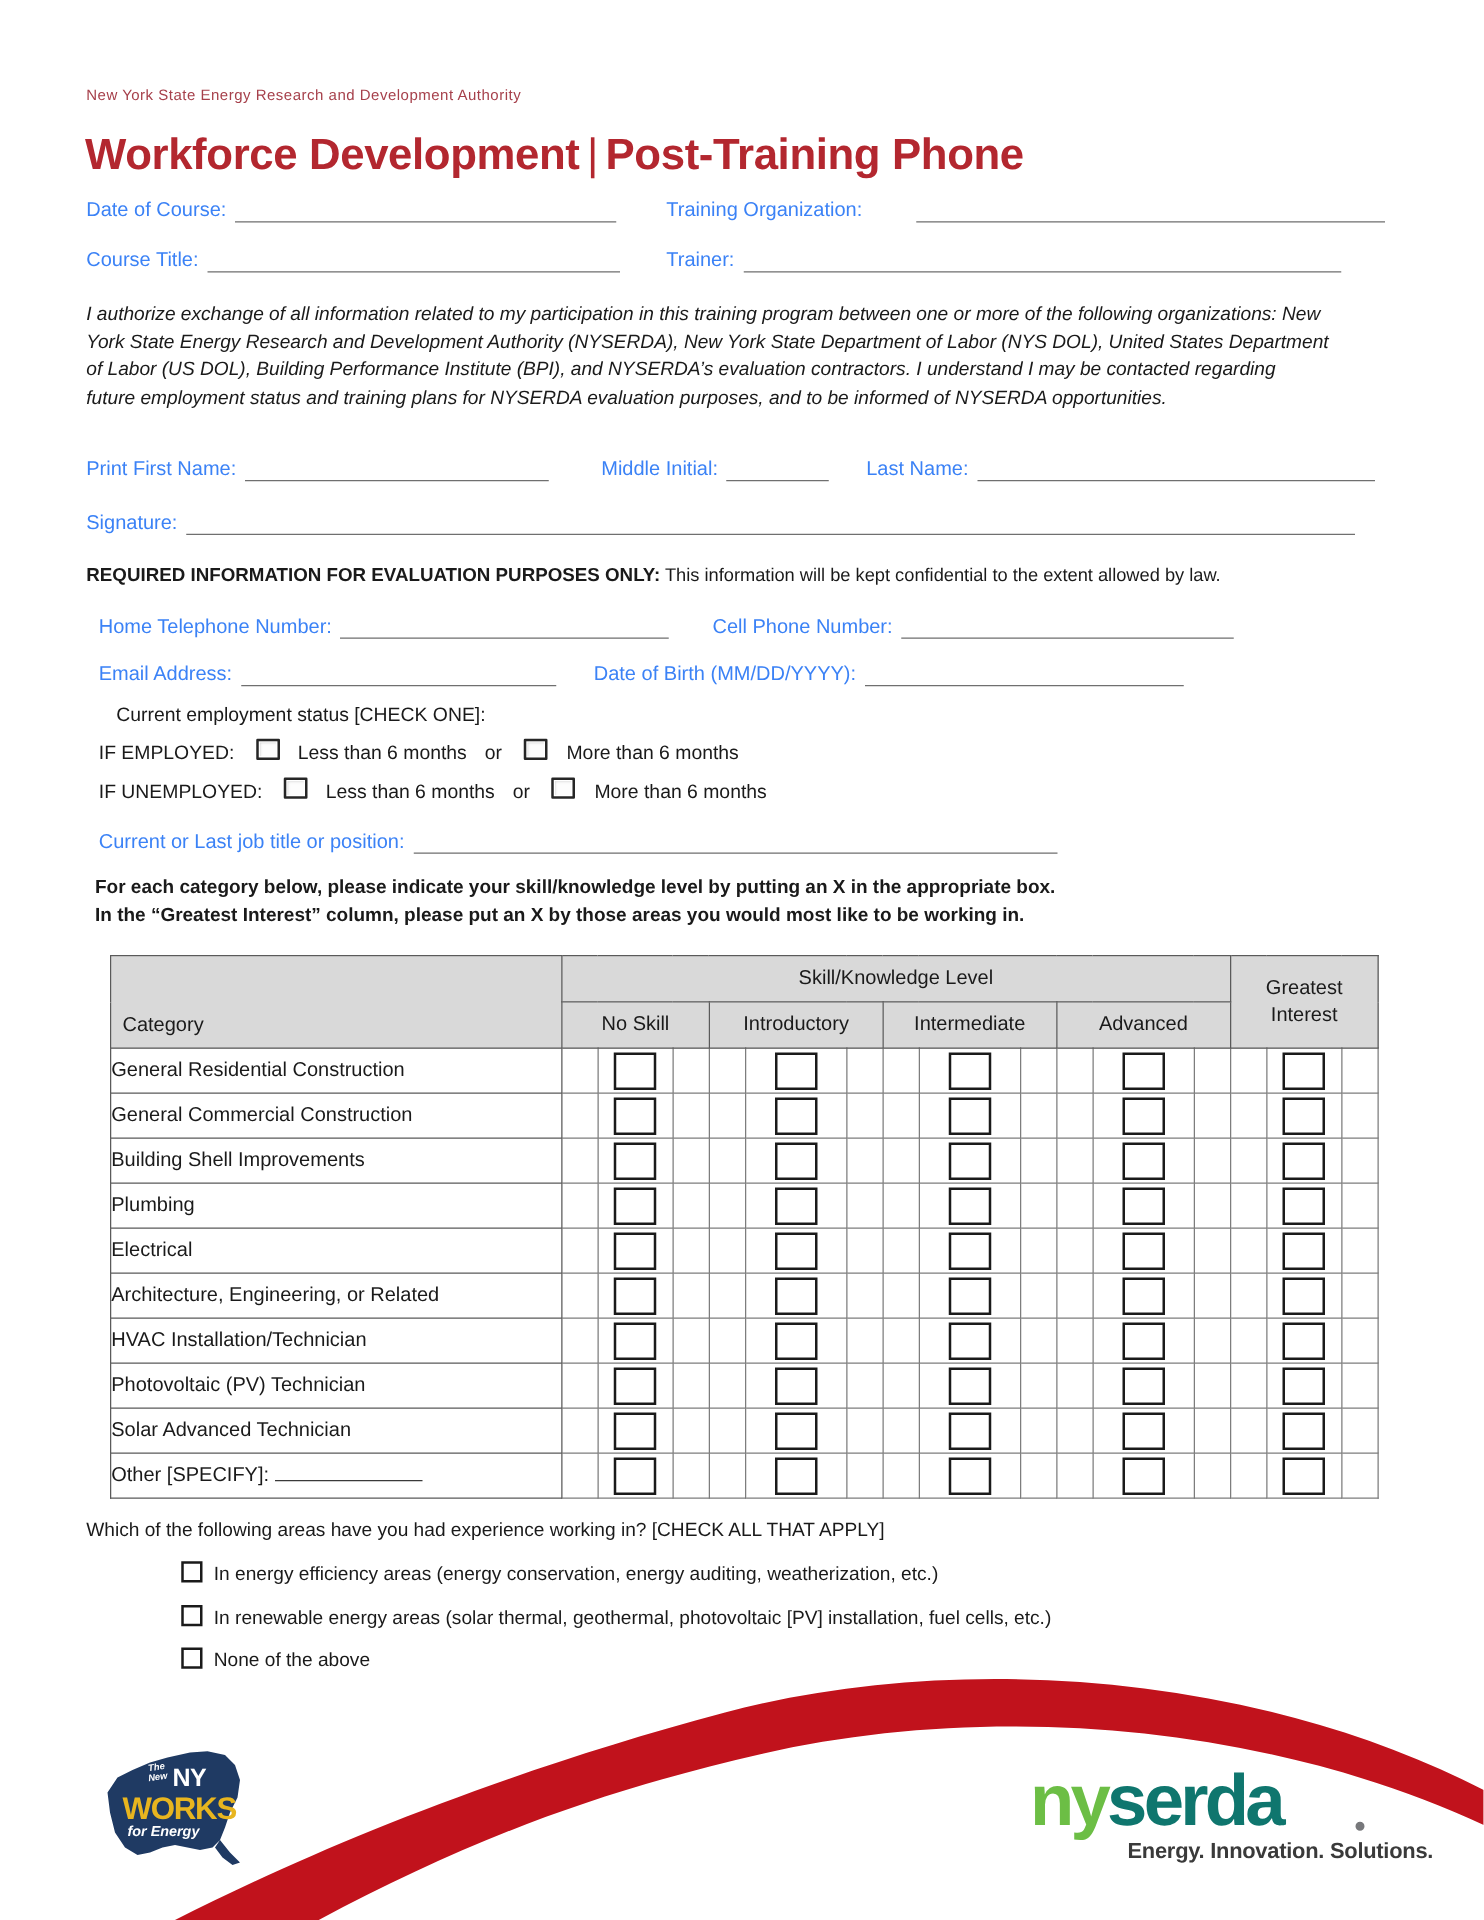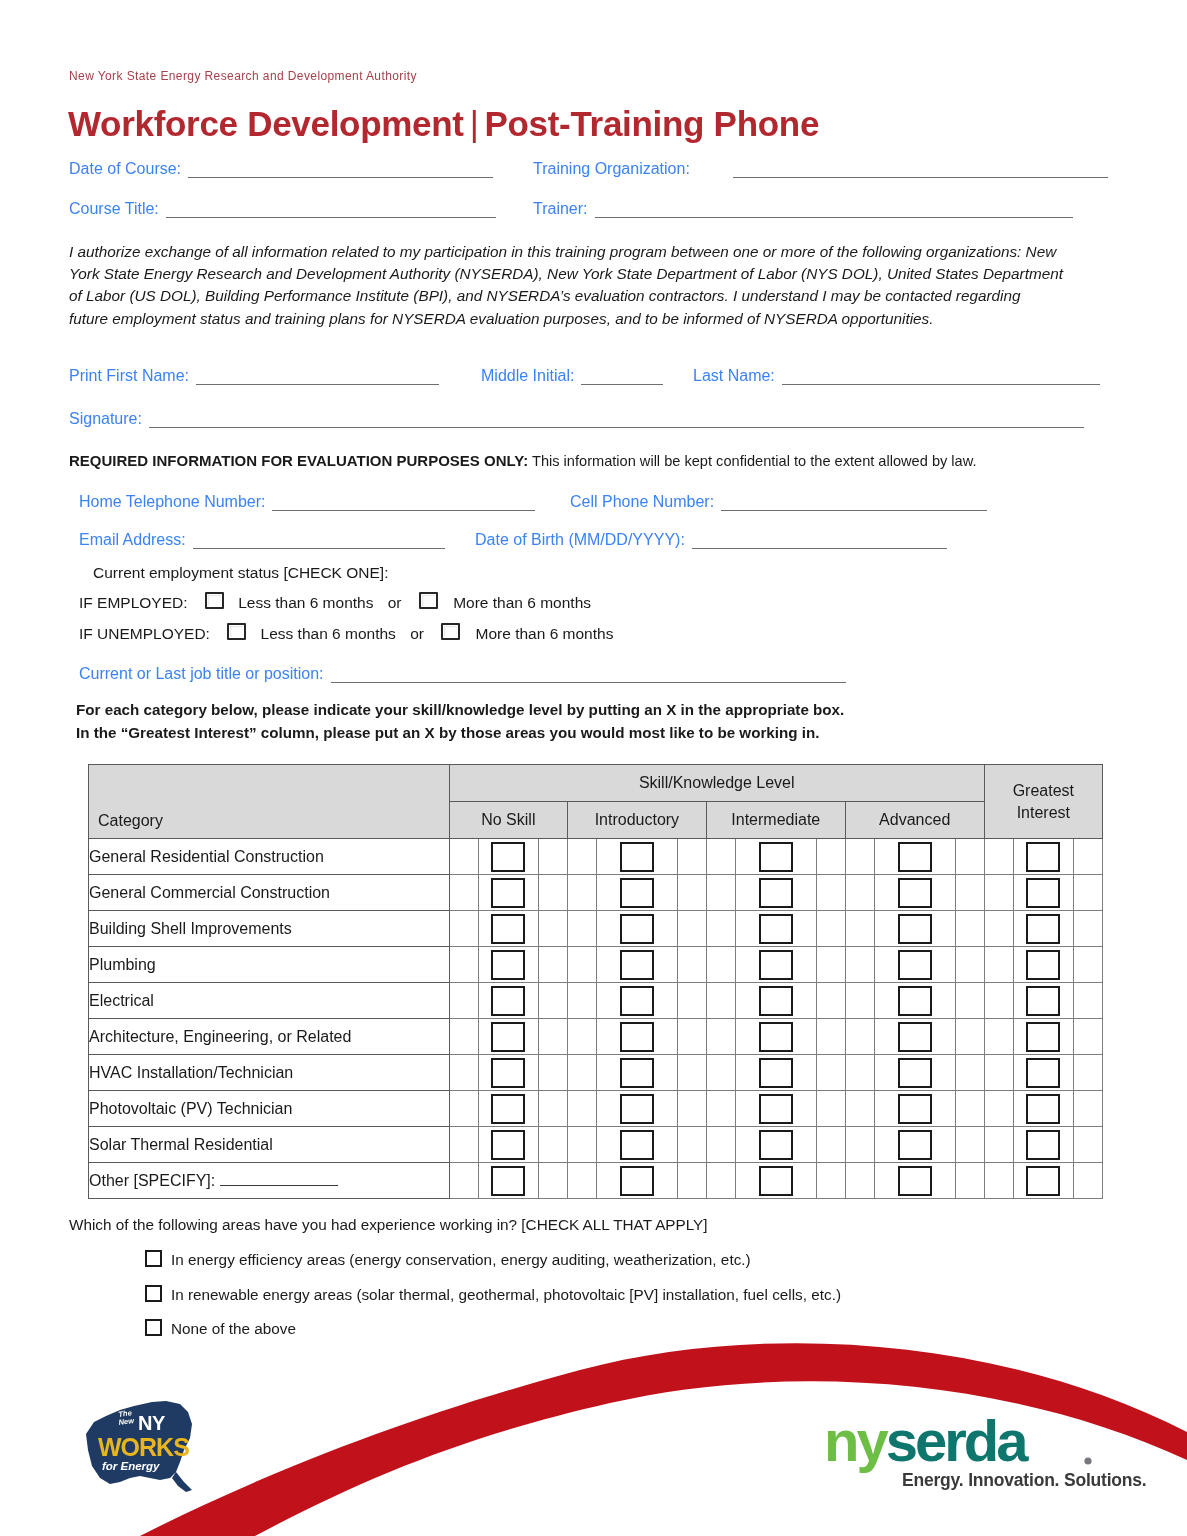--- a/index.html
+++ b/index.html
@@ -576,21 +576,21 @@
           <td class="rowcell thin"></td>
           <td class="rowcell thin"></td>
           <td class="rowcell box-cell thin">
             <div class="boxwrap">
               <div class="tbox"></div>
             </div>
           </td>
           <td class="rowcell thin"></td>
         </tr>
         <tr>
-          <td class="rowcell catcell"><span>Solar Thermal Residential</span></td>
+          <td class="rowcell catcell"><span>Solar Advanced Technician</span></td>
           <td class="rowcell thin"></td>
           <td class="rowcell box-cell thin">
             <div class="boxwrap">
               <div class="tbox"></div>
             </div>
           </td>
           <td class="rowcell thin"></td>
           <td class="rowcell thin"></td>
           <td class="rowcell box-cell thin">
             <div class="boxwrap">

